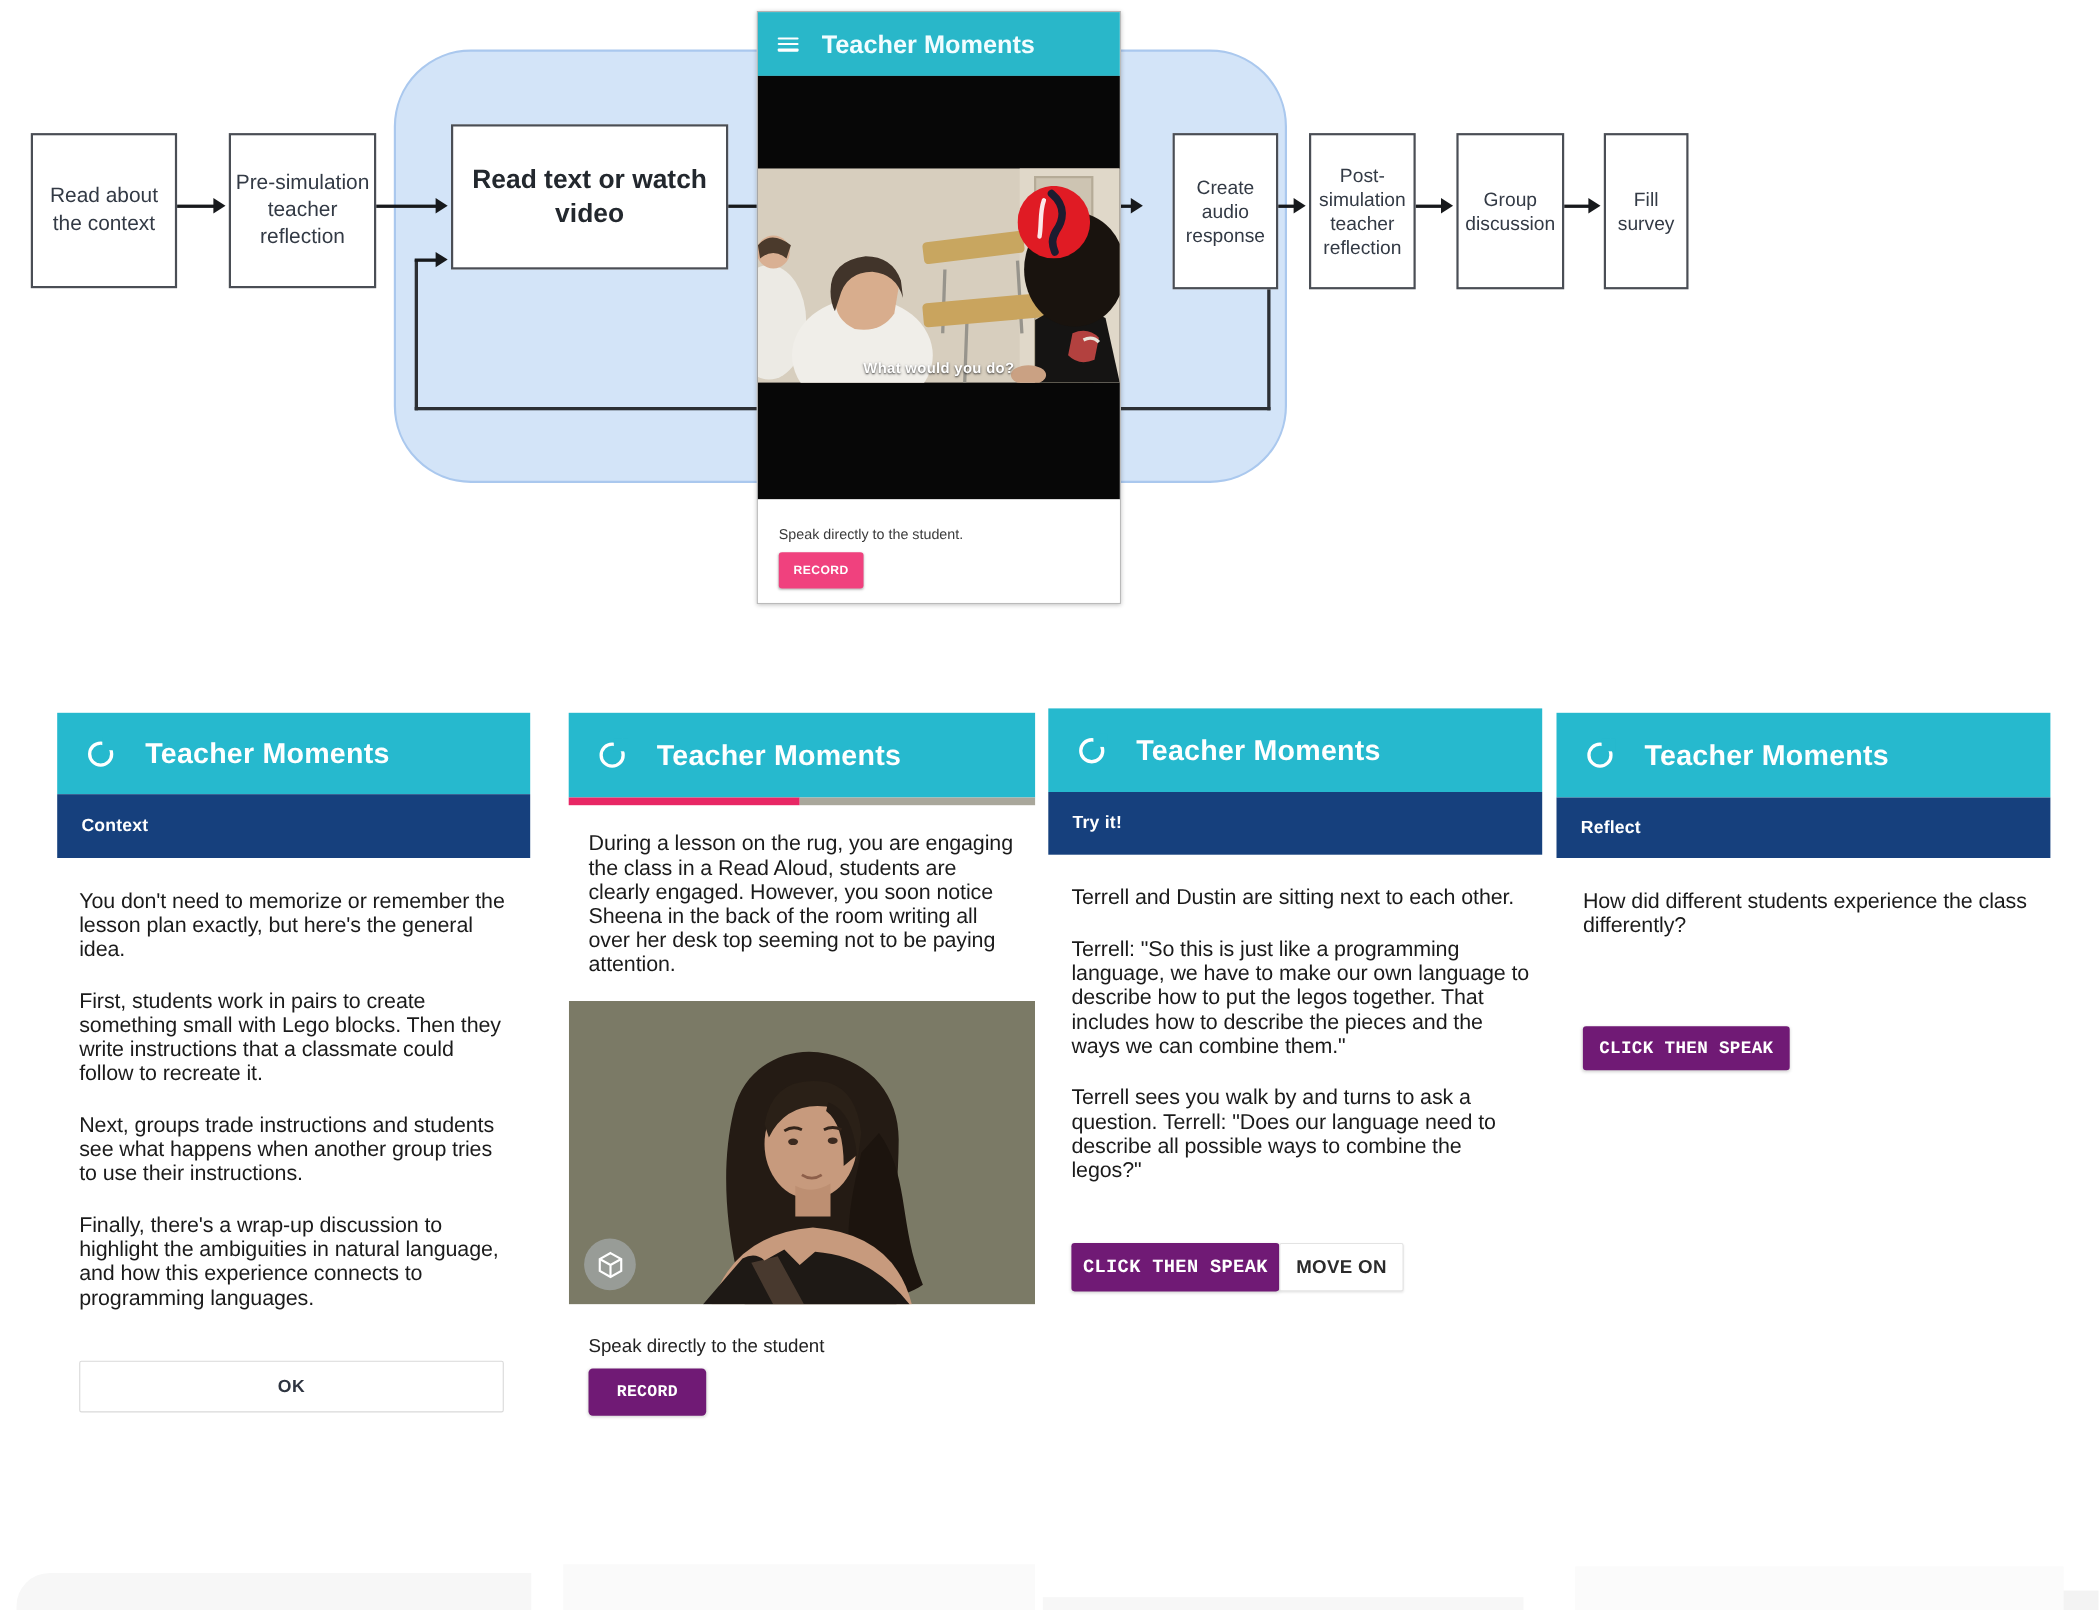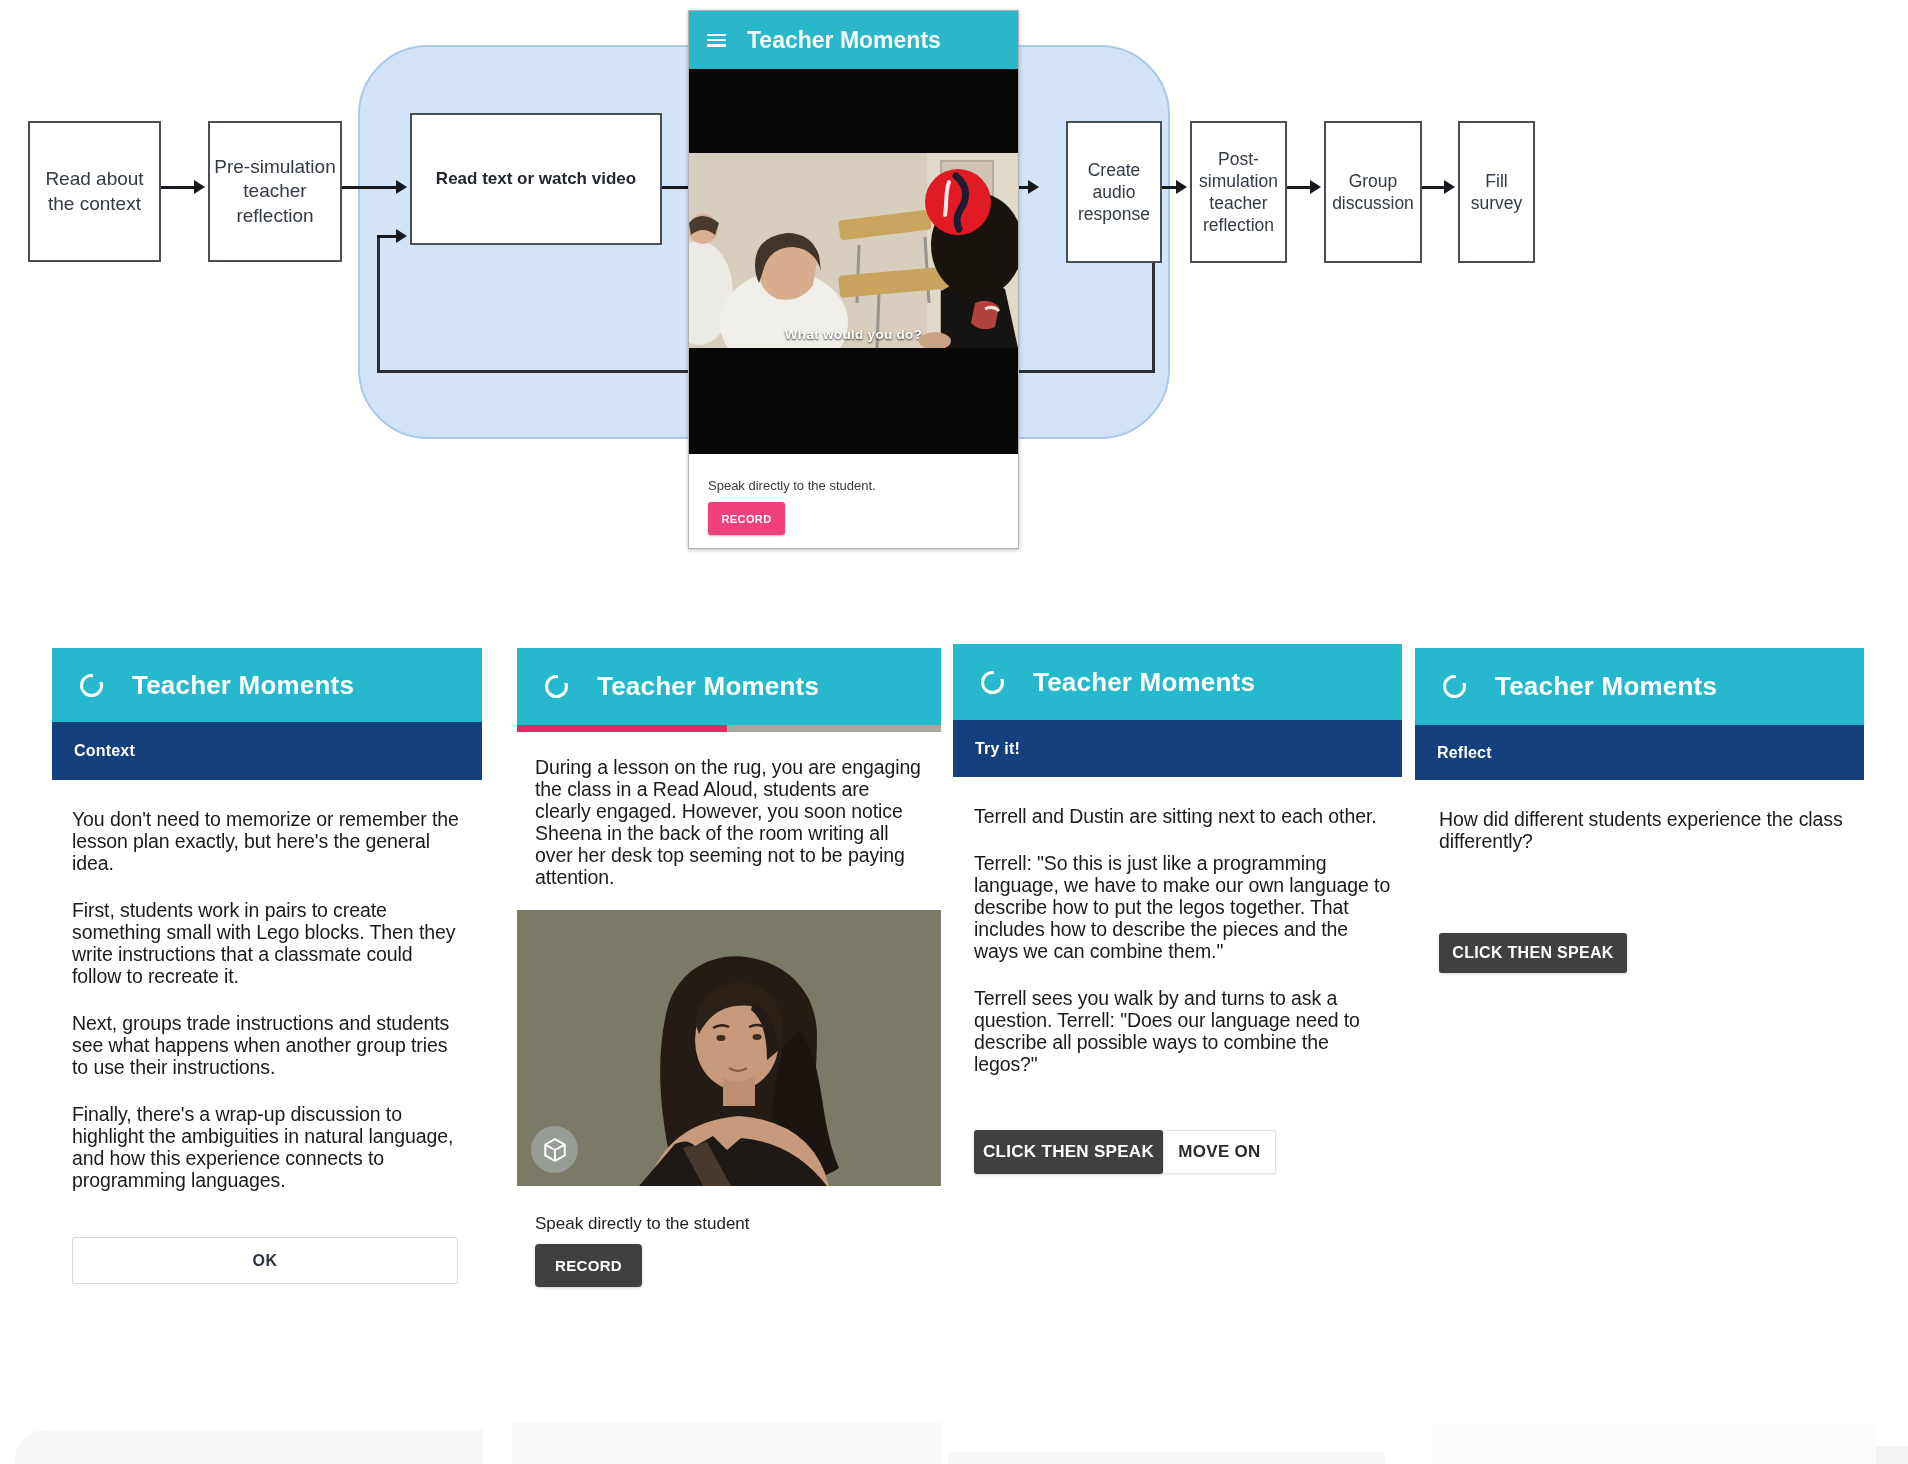--- a/index.html
+++ b/index.html
@@ -1,21 +1,21 @@
 <!DOCTYPE html>
 <html><head>
 <meta charset="utf-8">
 <style>
   html,body{margin:0;padding:0;background:#fff;font-family:"Liberation Sans","DejaVu Sans",sans-serif;}
   .canvas{position:relative;width:1908px;height:1464px;background:#fff;overflow:hidden;}
 
   
   .bluezone{position:absolute;left:358px;top:45px;width:808px;height:390px;background:#d3e4f8;border:2px solid #aac8ee;border-radius:70px;z-index:0;}
   .fbox{position:absolute;background:#fff;border:2px solid #4a4e55;display:flex;align-items:center;justify-content:center;text-align:center;color:#333a45;z-index:2;line-height:1.27;font-size:19px;}
-  .fbox.big{font-weight:bold;font-size:17px;color:#23282e;line-height:1.3;}
+  .fbox.big{font-weight:bold;font-size:24px;color:#23282e;line-height:1.3;}
   .fbox.sm{font-size:17.5px;}
   .arr{position:absolute;height:3px;background:#17191c;z-index:1;}
   .arr::after{content:"";position:absolute;right:-10px;top:-6px;width:0;height:0;border-left:11px solid #17191c;border-top:7px solid transparent;border-bottom:7px solid transparent;}
   .lh{position:absolute;height:3px;background:#2c2f34;z-index:1;}
   .lv{position:absolute;width:3px;background:#2c2f34;z-index:1;}
 
   
   .phone{position:absolute;left:688px;top:10px;width:329px;height:537px;background:#fff;border:1px solid #b3b3b3;box-shadow:0 1px 4px rgba(0,0,0,.25);z-index:5;}
   .phone-header{position:absolute;left:0;top:0;right:0;height:58px;background:#29b7c9;display:flex;align-items:center;color:#fff;}
   .burger{display:flex;flex-direction:column;justify-content:space-between;width:19px;height:13px;margin-left:18px;}
@@ -38,21 +38,21 @@
   .refresh-icon::after{content:"";position:absolute;top:-2px;right:-1px;width:13px;height:12px;background:#26b9ce;}
   .refresh-icon .rf-arrow{position:absolute;top:0;right:-1px;width:0;height:0;border-left:9px solid #fff;border-top:5px solid transparent;border-bottom:5px solid transparent;transform:rotate(38deg);}
   .p-section{background:#16407d;color:#fff;font-weight:bold;font-size:16px;display:flex;align-items:center;padding-left:22px;letter-spacing:.2px;}
   .p-body{font-size:19.5px;line-height:22px;color:#1b1b1b;letter-spacing:-.1px;}
   .p-body p{margin:0 0 25px 0;}
   .p-body p:last-child{margin-bottom:0;}
   .progress{height:7px;display:flex;}
   .progress .fill{background:#e82765;height:7px;}
   .progress .rest{background:#a9a79b;height:7px;flex:1;}
   .btn{font-family:inherit;font-weight:bold;font-size:17px;letter-spacing:.3px;border:none;border-radius:3px;}
-  .btn-pink{background:#404040;color:#fff;box-shadow:0 1px 3px rgba(0,0,0,.18);}
+  .btn-pink{background:#701a75;color:#fff;box-shadow:0 1px 3px rgba(0,0,0,.18);font-family:Liberation Mono, monospace;}
   .btn-white{background:#fff;color:#2b2b2b;border:1px solid #e3e3e3;border-radius:2px;box-shadow:0 1px 2px rgba(0,0,0,.08);}
   .photo{position:relative;width:424px;height:276px;overflow:hidden;}
   .cube-badge{position:absolute;left:14px;bottom:13px;width:47px;height:47px;border-radius:50%;background:rgba(158,162,160,.85);display:flex;align-items:center;justify-content:center;}
   .strip{position:absolute;z-index:0;}
 
   .ok-btn{display:block;width:386px;height:47px;margin:46px auto 0 0;background:#fff;border:1px solid #d9d9d9;border-radius:2px;font-family:inherit;font-weight:bold;font-size:16px;color:#2e3440;letter-spacing:.4px;}
 </style>
 </head>
 <body>
 

